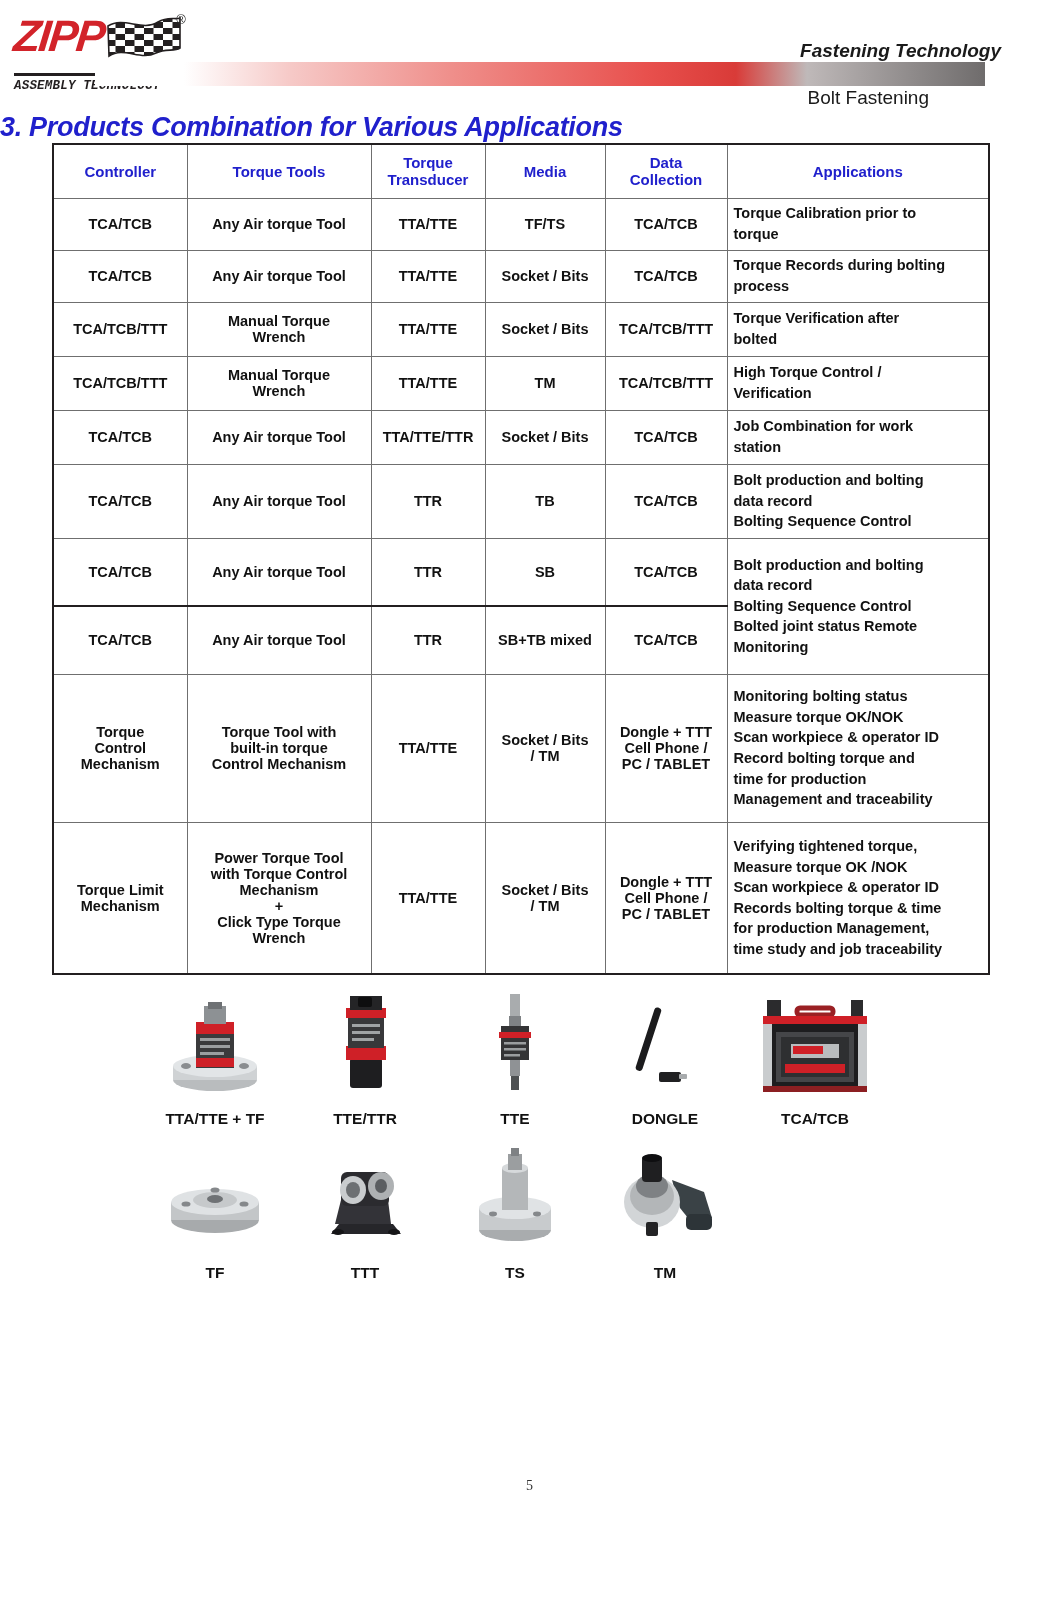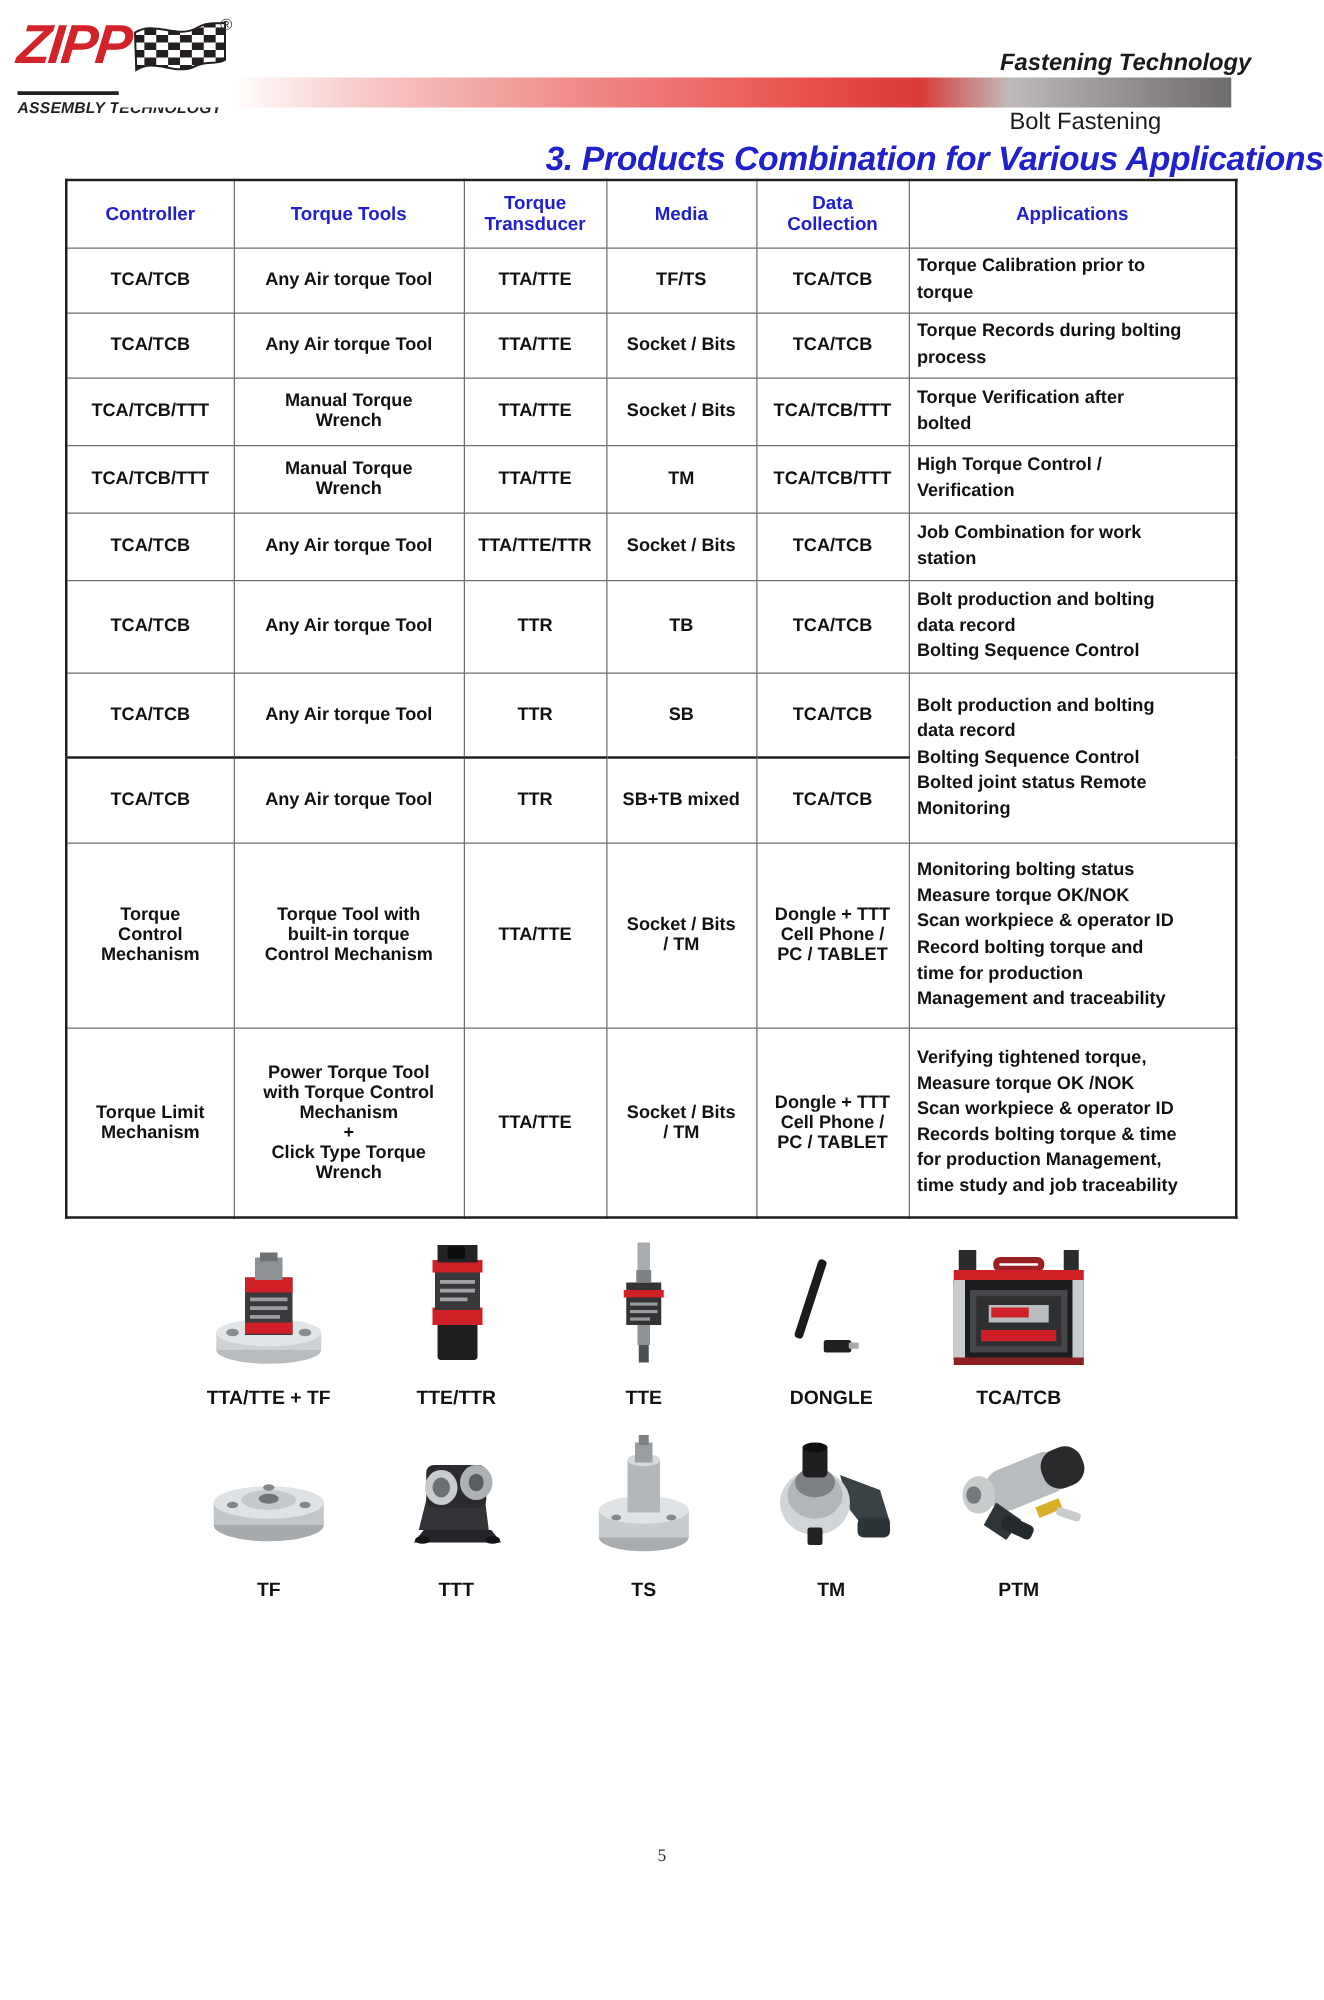--- a/index.html
+++ b/index.html
@@ -26,42 +26,42 @@
     transform:skewX(-6deg);
   }
   .flag { position:relative; width:76px; height:48px; margin-left:2px; margin-top:2px; }
   .reg-mark {
     position:absolute; right:-4px; top:-4px;
     font-size:13px; color:#333;
   }
   .logo-rule { height:3px; background:#231f20; margin-top:3px; width:186px; }
   .logo-tag {
     font-size:12.5px; font-weight:bold; font-style:italic;
-    color:#231f20; letter-spacing:0.2px; margin-top:3px;
+    color:#231f20; letter-spacing:0.2px; margin-top:3px;font-family:Liberation Mono, monospace;
   }
 
   .grad-bar {
     position:absolute; left:95px; top:62px; width:890px; height:24px;
     background:linear-gradient(to right,
        #ffffff 0%, #ffffff 10%, #f6c9c7 22%, #ef8f8b 40%,
        #e8504d 62%, #d93b38 72%, #bfb9b9 80%, #8e8a8a 92%, #6f6c6c 100%);
   }
 
   .hdr-line1 {
     position:absolute; right:58px; top:40px;
     font-size:19px; font-weight:bold; font-style:italic; color:#1a1a1a;
   }
   .hdr-line2 {
     position:absolute; right:130px; top:87px;
     font-size:19px; font-weight:normal; color:#1a1a1a;
   }
 
   .page-title {
     position:absolute; left:0; right:0; top:112px;
-    text-align:right;
+    text-align:left;
     font-size:27px; font-weight:bold; font-style:italic;
     color:#2020cc;
     letter-spacing:-0.3px;
   }
 
   
   .table-wrap { position:absolute; left:52px; top:143px; width:810px; }
   table.combo {
     width:938px; border-collapse:collapse;
     table-layout:fixed;
@@ -504,31 +504,16 @@
           <ellipse cx="52" cy="50" rx="22" ry="19" fill="#b3b6b8"></ellipse>
           <ellipse cx="52" cy="40" rx="16" ry="12" fill="#7e8184"></ellipse>
           <rect x="42" y="10" width="20" height="26" rx="4" fill="#1f1f21"></rect>
           <ellipse cx="52" cy="12" rx="10" ry="4" fill="#0e0e10"></ellipse>
           <rect x="46" y="76" width="12" height="14" rx="2" fill="#232325"></rect>
         </svg>
       </div>
       <div class="plabel">TM</div>
     </div>
 
-    <div class="pcell">
-      <div class="pimg">
-        <svg width="140" height="104" viewBox="0 0 140 104">
-          <rect x="42" y="22" width="68" height="34" rx="16" fill="#b9bcbe" transform="rotate(-22 76 39)"></rect>
-          <rect x="88" y="12" width="34" height="32" rx="14" fill="#2a2a2c" transform="rotate(-22 105 28)"></rect>
-          <ellipse cx="38" cy="50" rx="13" ry="15" fill="#c9cccd"></ellipse>
-          <ellipse cx="34" cy="50" rx="6" ry="7" fill="#76797c"></ellipse>
-          <path d="M52,56 L72,70 L60,86 L42,74 Z" fill="#2e3437"></path>
-          <rect x="56" y="70" width="26" height="12" rx="4" fill="#24292c" transform="rotate(25 69 76)"></rect>
-          <rect x="84" y="56" width="20" height="9" fill="#d8b028" transform="rotate(-22 94 60)"></rect>
-          <rect x="100" y="62" width="20" height="7" rx="3" fill="#c9cccd" transform="rotate(18 110 65)"></rect>
-        </svg>
-      </div>
-      <div class="plabel">PTM</div>
-    </div>
   </div>
 </div>
 
 <div class="footer-page">5</div>
 
 </body></html>

